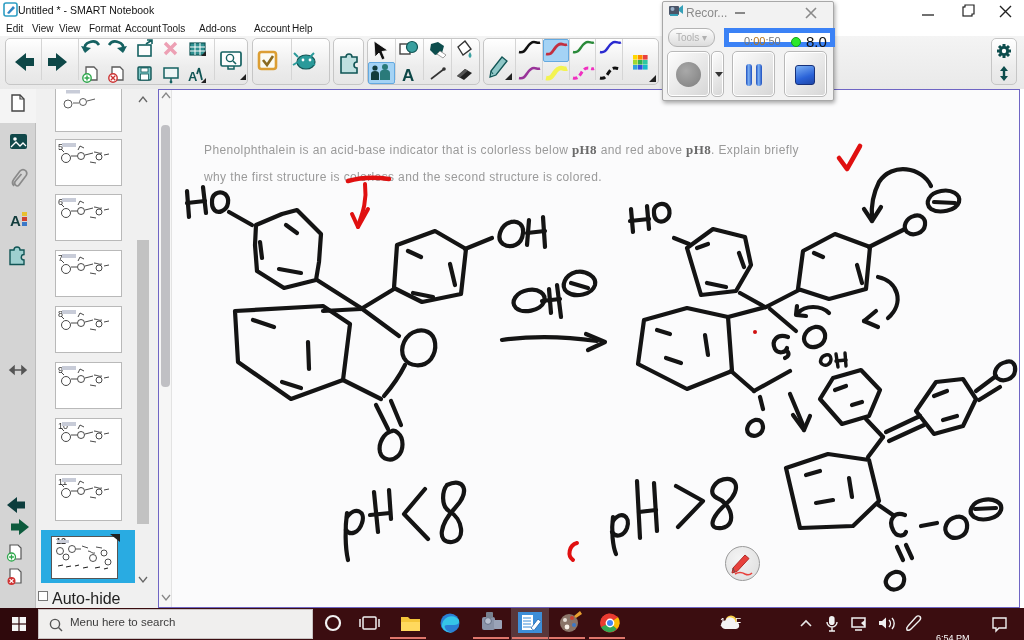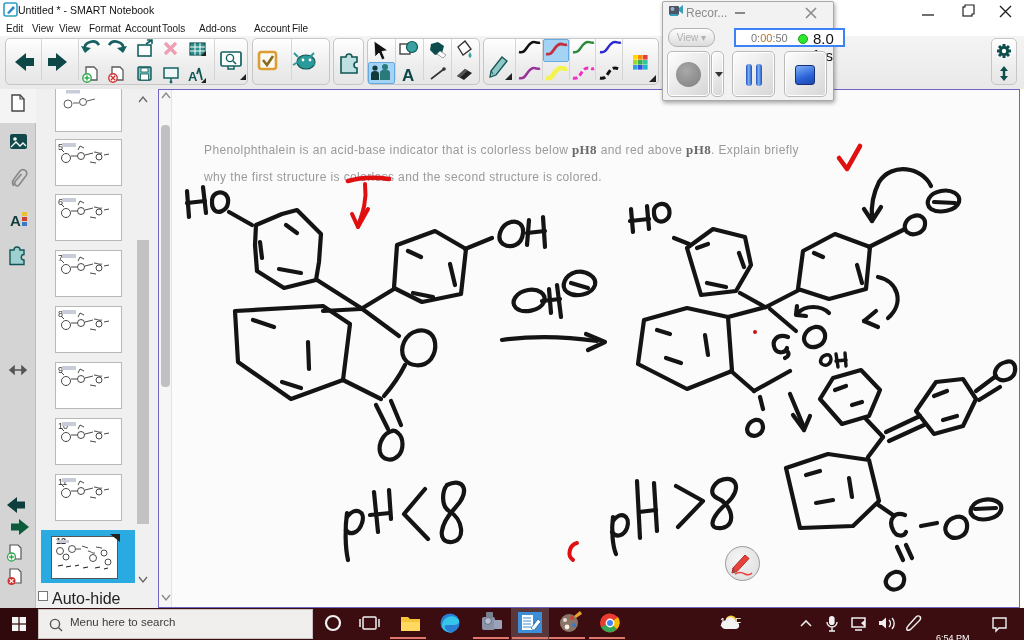--- a/index.html
+++ b/index.html
@@ -28,39 +28,39 @@
 #searchbox{left:38px;top:609px;width:275px;height:30px;background:#f0efee;border:1px solid #c8c2c2}
 #searchtxt{left:70px;top:616px;font-size:11.5px;color:#3c3c3c}
 .tile{position:absolute;top:608px;width:38px;height:32px}
 .uline{position:absolute;top:637px;height:2px;background:#e0766c}
 #traytxt{position:absolute;left:936px;top:632px;width:44px;text-align:left;font-size:9px;color:#fff;line-height:13px}
 #wx{position:absolute;left:720px;top:617px;font-size:10px;color:#fff}
 
 #rec{left:662px;top:1px;width:172px;height:100px;background:#f2f2f2;border:1px solid #a8a8a8;box-shadow:1px 2px 4px rgba(0,0,0,.35);border-radius:2px}
 #rectitle{position:absolute;left:23px;top:4px;font-size:12px;color:#8b8b8b}
 #recmenu{position:absolute;left:5px;top:26px;width:47px;height:19px;background:linear-gradient(#fdfdfd,#dcdcdc);border:1px solid #b4b4b4;border-radius:9px;color:#b0b0b0;font-size:10px;text-align:center;line-height:17px}
-#rectimer{position:absolute;left:71px;top:26px;width:111px;height:19px;background:#fff;border:2px solid #3b82f6;font-size:11px;color:#555;line-height:17px}
+#rectimer{position:absolute;left:61px;top:26px;width:111px;height:19px;background:#fff;border:5px solid #3b82f6;font-size:11px;color:#555;line-height:17px}
 .rbtn{position:absolute;top:49px;height:46px;background:linear-gradient(135deg,#fdfdfd,#d6d6d6);border:1px solid #b9b9b9;border-radius:5px;box-shadow:inset 0 0 0 1px #fff}
 
 #penw{left:725px;top:546px;width:35px;height:35px;border-radius:50%;background:radial-gradient(circle at 40% 35%,#f4f4f4,#dcdcdc);border:1.5px solid #9a9a9a}
 svg{position:absolute;left:0;top:0}
 </style></head>
 <body>
 <div class="abs" id="titlebar"></div>
 <div class="abs" id="titletxt">Untitled * - SMART Notebook</div>
 <div class="abs" id="menubar">
 <span class="mi" style="left:6px">Edit</span>
     <span class="mi" style="left:32px">View</span>
     <span class="mi" style="left:59px">View</span>
     <span class="mi" style="left:89px">Format</span>
     <span class="mi" style="left:125px">Account</span>
     <span class="mi" style="left:162px">Tools</span>
     <span class="mi" style="left:199px">Add-ons</span>
     <span class="mi" style="left:254px">Account</span>
-    <span class="mi" style="left:292px">File</span>
+    <span class="mi" style="left:292px">Help</span>
 </div>
 <div class="abs" id="toolbar">
 <div class="grp" style="left:5px;width:243px"></div>
 <div class="sep" style="left:41px"></div>
     <div class="sep" style="left:78px"></div>
     <div class="sep" style="left:214px"></div>
 <div class="grp" style="left:252px;width:78px"></div>
     <div class="sep" style="left:291px"></div>
 <div class="grp" style="left:333px;width:31px"></div>
 <div class="grp" style="left:367px;width:113px"></div>
@@ -119,21 +119,21 @@
 <div class="uline" style="left:589px;width:36px"></div>
 <div class="abs" id="wx">14°F</div>
 <div class="abs" id="traytxt">6:54 PM<br>1/15/2022</div>
 
 <div class="abs" id="rec">
 <div id="rectitle">Recor...</div>
 <div style="position:absolute;left:72px;top:10px;width:10px;height:2px;background:#888"></div>
     <svg style="position:absolute;left:141px;top:4px" width="14" height="14">
       <path d="M2,2 L12,12 M12,2 L2,12" stroke="#8a8a8a" stroke-width="1.6"></path>
     </svg>
-<div id="recmenu">View  ▾</div>
+<div id="recmenu">Tools  ▾</div>
 <div id="rectimer">
       <span style="position:absolute;left:15px;color:#777">0:<span style="color:#b87418">00</span>:50</span>
       <span style="position:absolute;left:62px;top:4px;width:10px;height:10px;border-radius:50%;background:#2ce82c;border:1px solid #18a018"></span>
       <span style="position:absolute;left:77px;color:#111;font-size:15px">8.0 fps</span>
     </div>
 <div class="rbtn" style="left:4px;width:43px"></div>
 <div class="rbtn" style="left:48px;width:13px"></div>
 <div class="rbtn" style="left:69px;width:43px"></div>
 <div class="rbtn" style="left:121px;width:43px"></div>
 <div style="position:absolute;left:13px;top:60px;width:25px;height:25px;border-radius:50%;background:radial-gradient(circle at 40% 35%,#a9a9a9,#7e7e7e)"></div>

